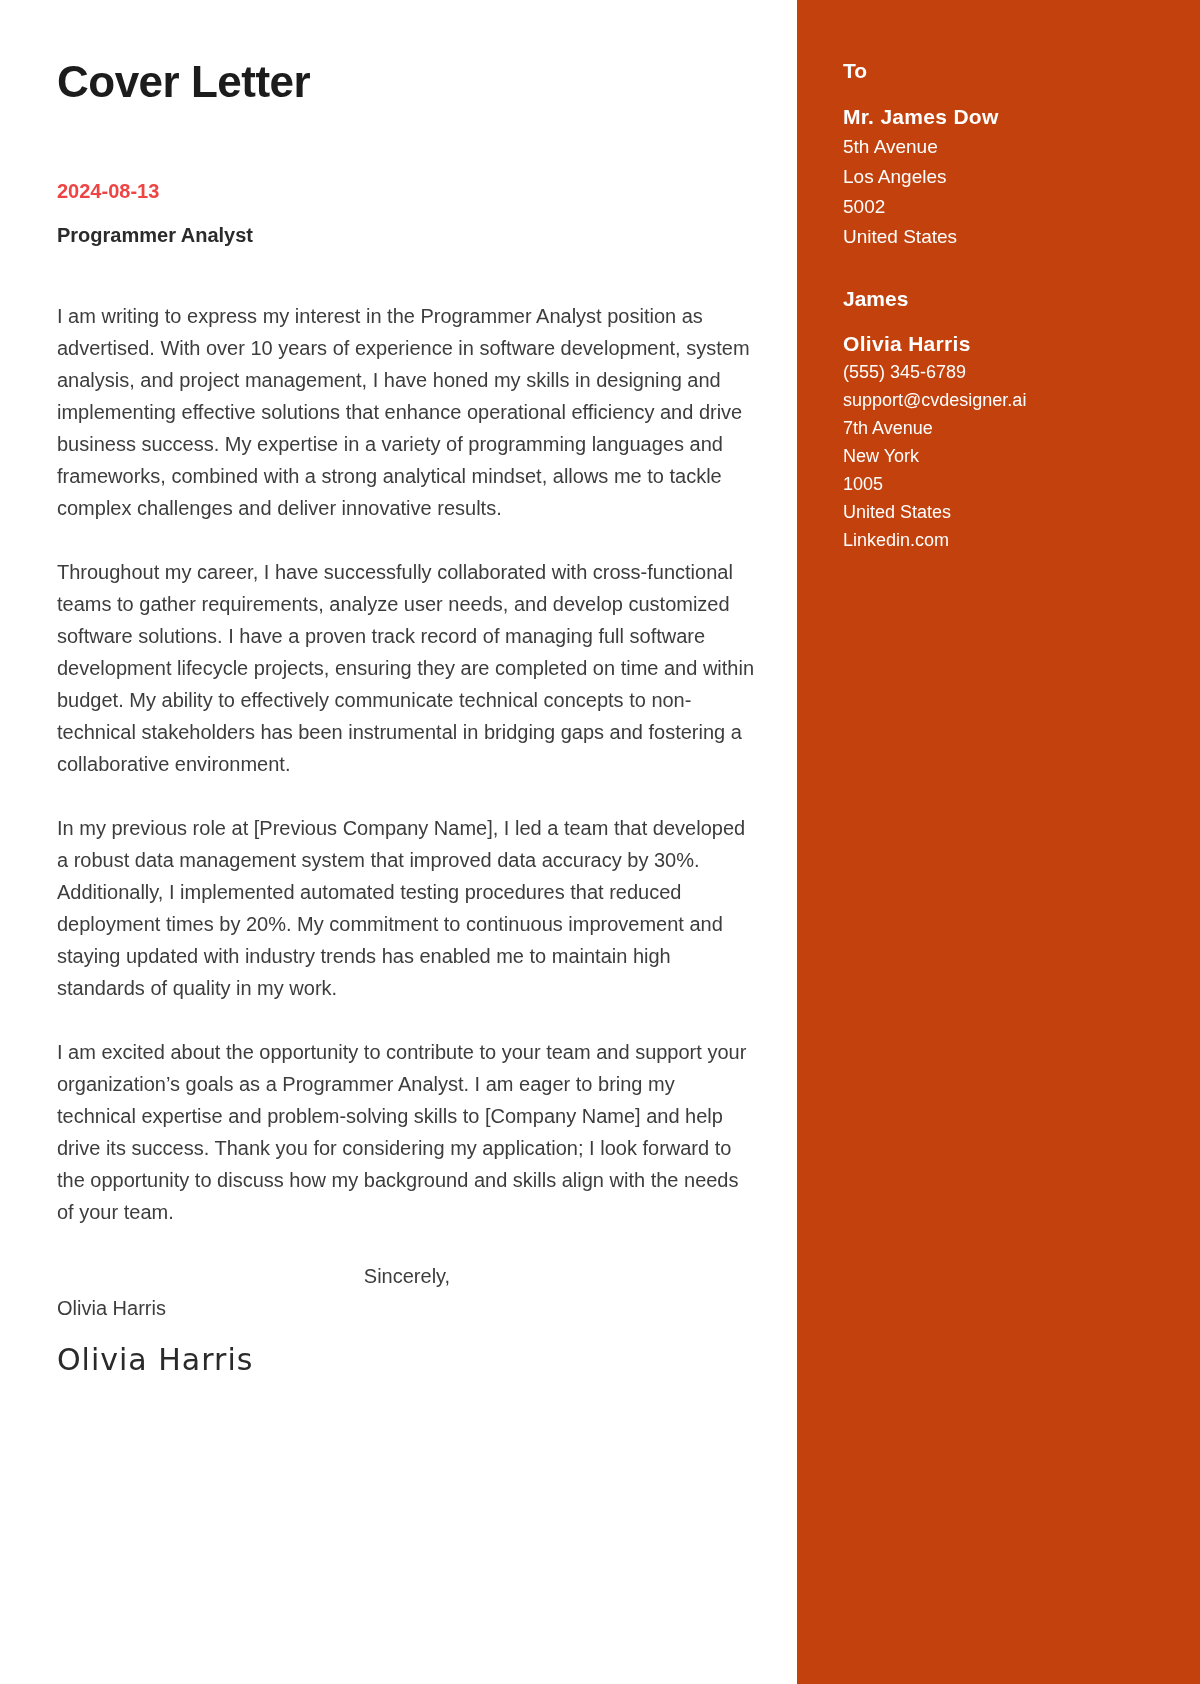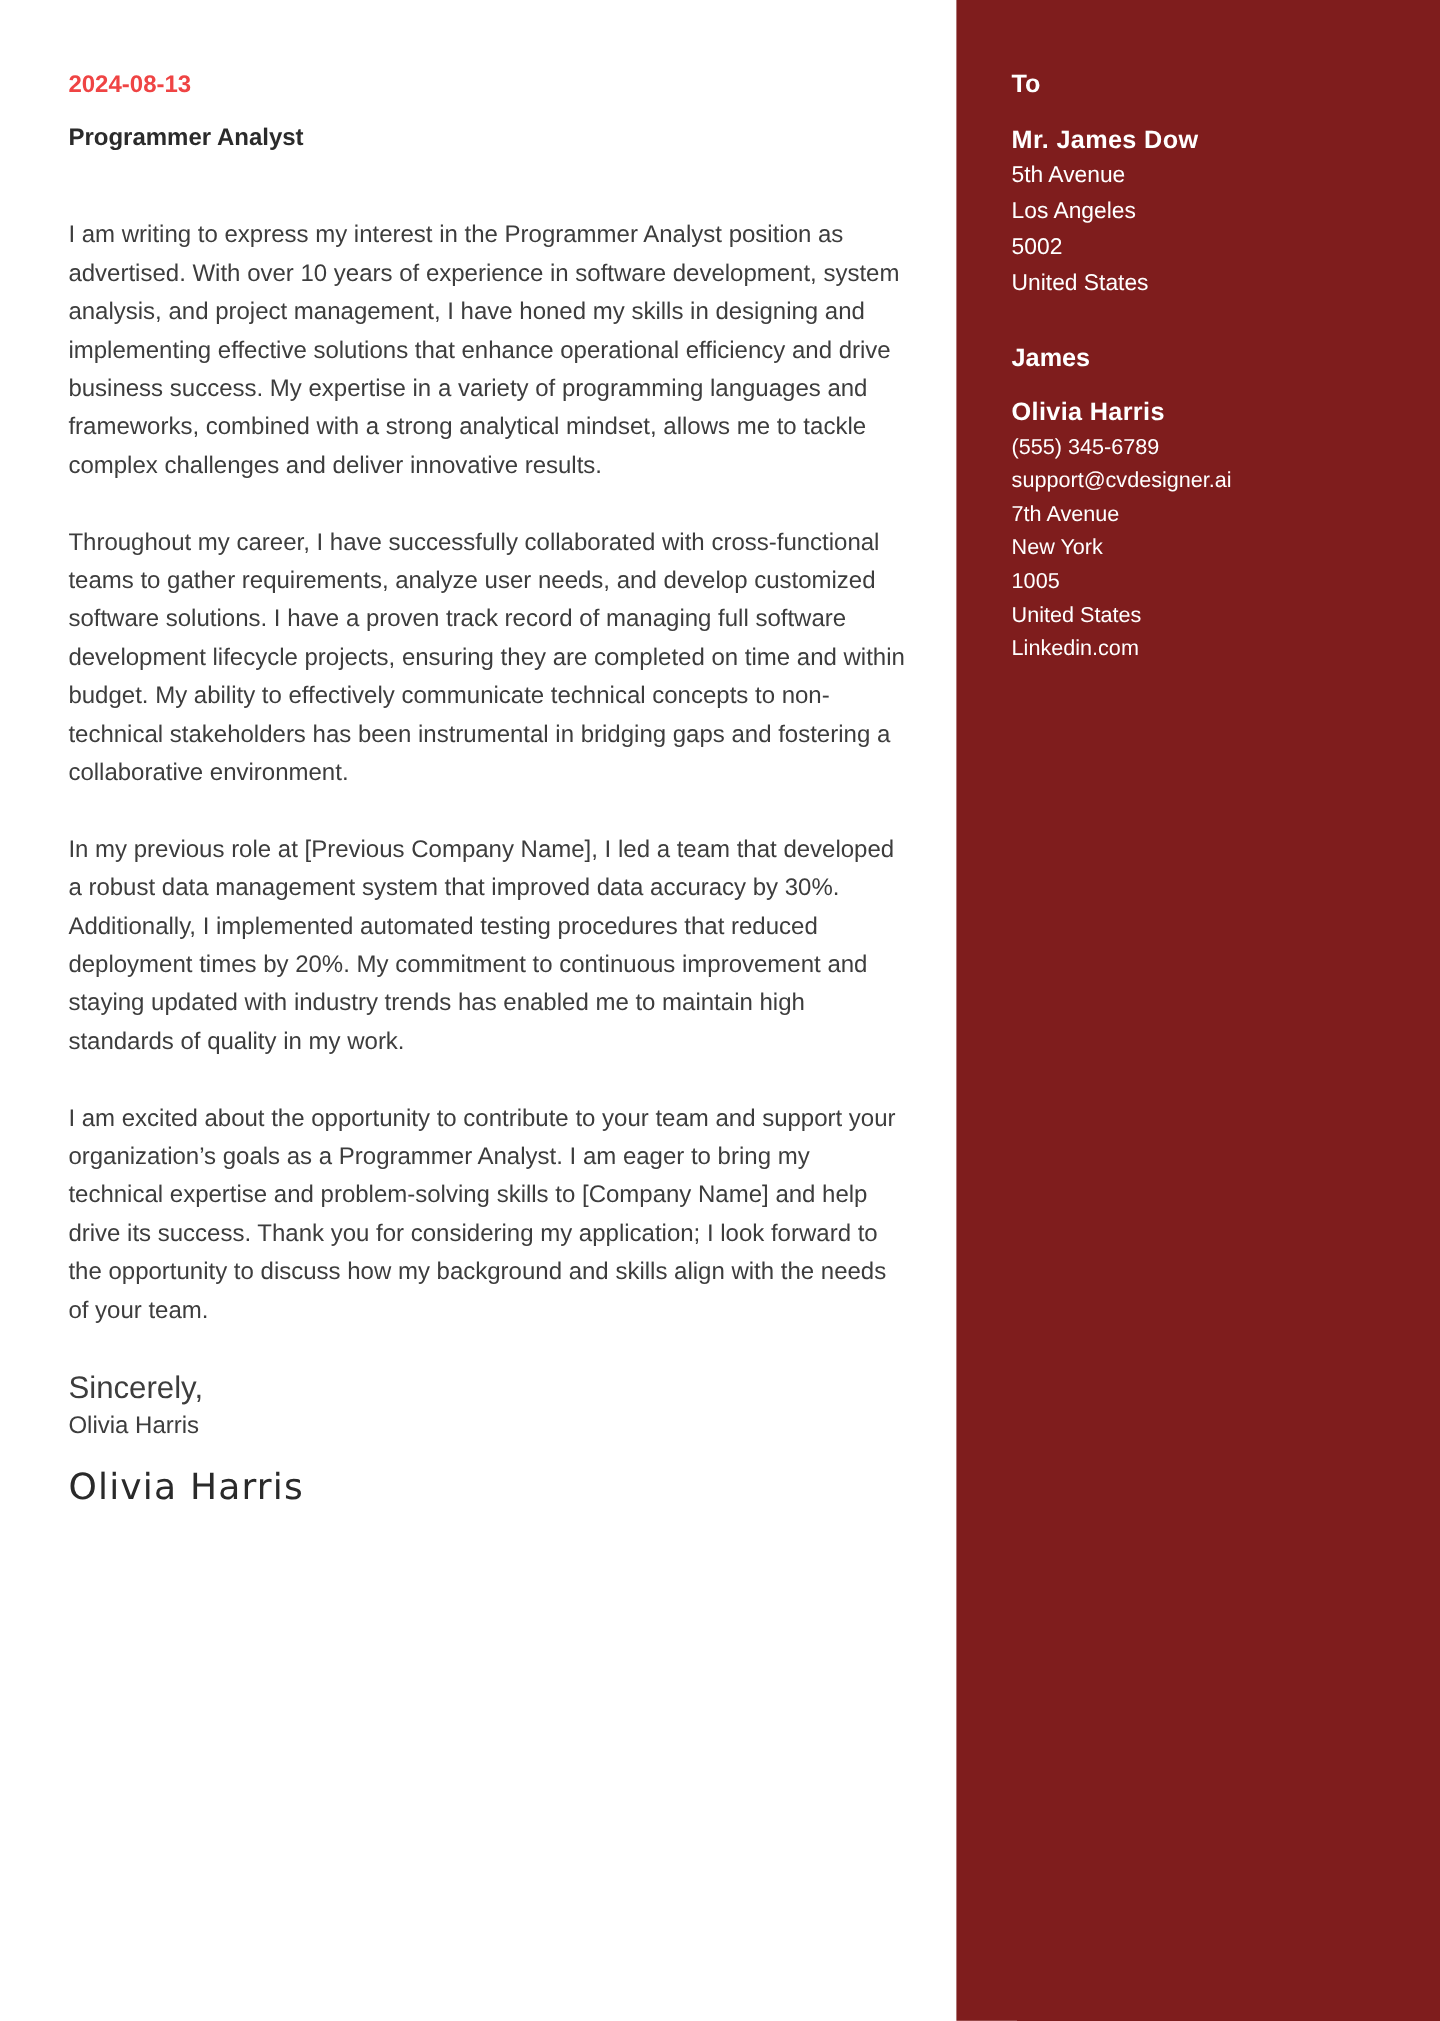--- a/index.html
+++ b/index.html
@@ -27,52 +27,53 @@
   .position{
     font-size:20px;line-height:30px;font-weight:600;color:#2b2b2b;
     margin:0 0 50px 0;
   }
   .salutation{
     font-size:20px;line-height:32px;margin:0 0 32px 0;
   }
   .paragraphs p{
     font-size:20px;line-height:32px;margin:0 0 32px 0;
   }
-  .closing-line{font-size:26px;line-height:32px;margin:0;}
+  .closing-line{font-size:20px;line-height:32px;margin:0;text-align:center;}
   .sender-line{font-size:20px;line-height:32px;margin:0;}
   .signature{
     margin-top:18px;
     font-family:"DejaVu Sans",sans-serif;
     font-size:30px;line-height:36px;color:#2a2a2a;letter-spacing:1px;
   }
 
   
   .sidebar{
     position:absolute;left:797px;top:0;width:403px;height:1684px;
-    background:#7f1d1d;color:#ffffff;
+    background:#c2410c;color:#ffffff;
     box-sizing:border-box;padding:58px 8px 0 46px;
   }
   .section-label{
     font-size:21px;line-height:26px;font-weight:700;margin:0 0 18px 0;
   }
   .contact-name{
     font-size:21px;font-weight:700;letter-spacing:.3px;margin:0;
   }
   .to-section .contact-name{line-height:30px;}
   .from-section .contact-name{line-height:28px;}
   .to-section .detail-lines div{font-size:19px;line-height:30px;}
   .from-section{margin-top:34px;}
   .from-section .detail-lines div{font-size:18px;line-height:28px;}
 </style>
 </head>
 <body>
 
 <div class="page">
 
   <main class="main">
+    <h1 class="title">Cover Letter</h1>
     <div class="date">2024-08-13</div>
     <div class="position">Programmer Analyst</div>
 
     <div class="paragraphs">
         <p>I am writing to express my interest in the Programmer Analyst position as advertised. With over 10 years of experience in software development, system analysis, and project management, I have honed my skills in designing and implementing effective solutions that enhance operational efficiency and drive business success. My expertise in a variety of programming languages and frameworks, combined with a strong analytical mindset, allows me to tackle complex challenges and deliver innovative results.</p>
         <p>Throughout my career, I have successfully collaborated with cross-functional teams to gather requirements, analyze user needs, and develop customized software solutions. I have a proven track record of managing full software development lifecycle projects, ensuring they are completed on time and within budget. My ability to effectively communicate technical concepts to non-technical stakeholders has been instrumental in bridging gaps and fostering a collaborative environment.</p>
         <p>In my previous role at [Previous Company Name], I led a team that developed a robust data management system that improved data accuracy by 30%. Additionally, I implemented automated testing procedures that reduced deployment times by 20%. My commitment to continuous improvement and staying updated with industry trends has enabled me to maintain high standards of quality in my work.</p>
         <p>I am excited about the opportunity to contribute to your team and support your organization’s goals as a Programmer Analyst. I am eager to bring my technical expertise and problem-solving skills to [Company Name] and help drive its success. Thank you for considering my application; I look forward to the opportunity to discuss how my background and skills align with the needs of your team.</p>
       </div>
 

